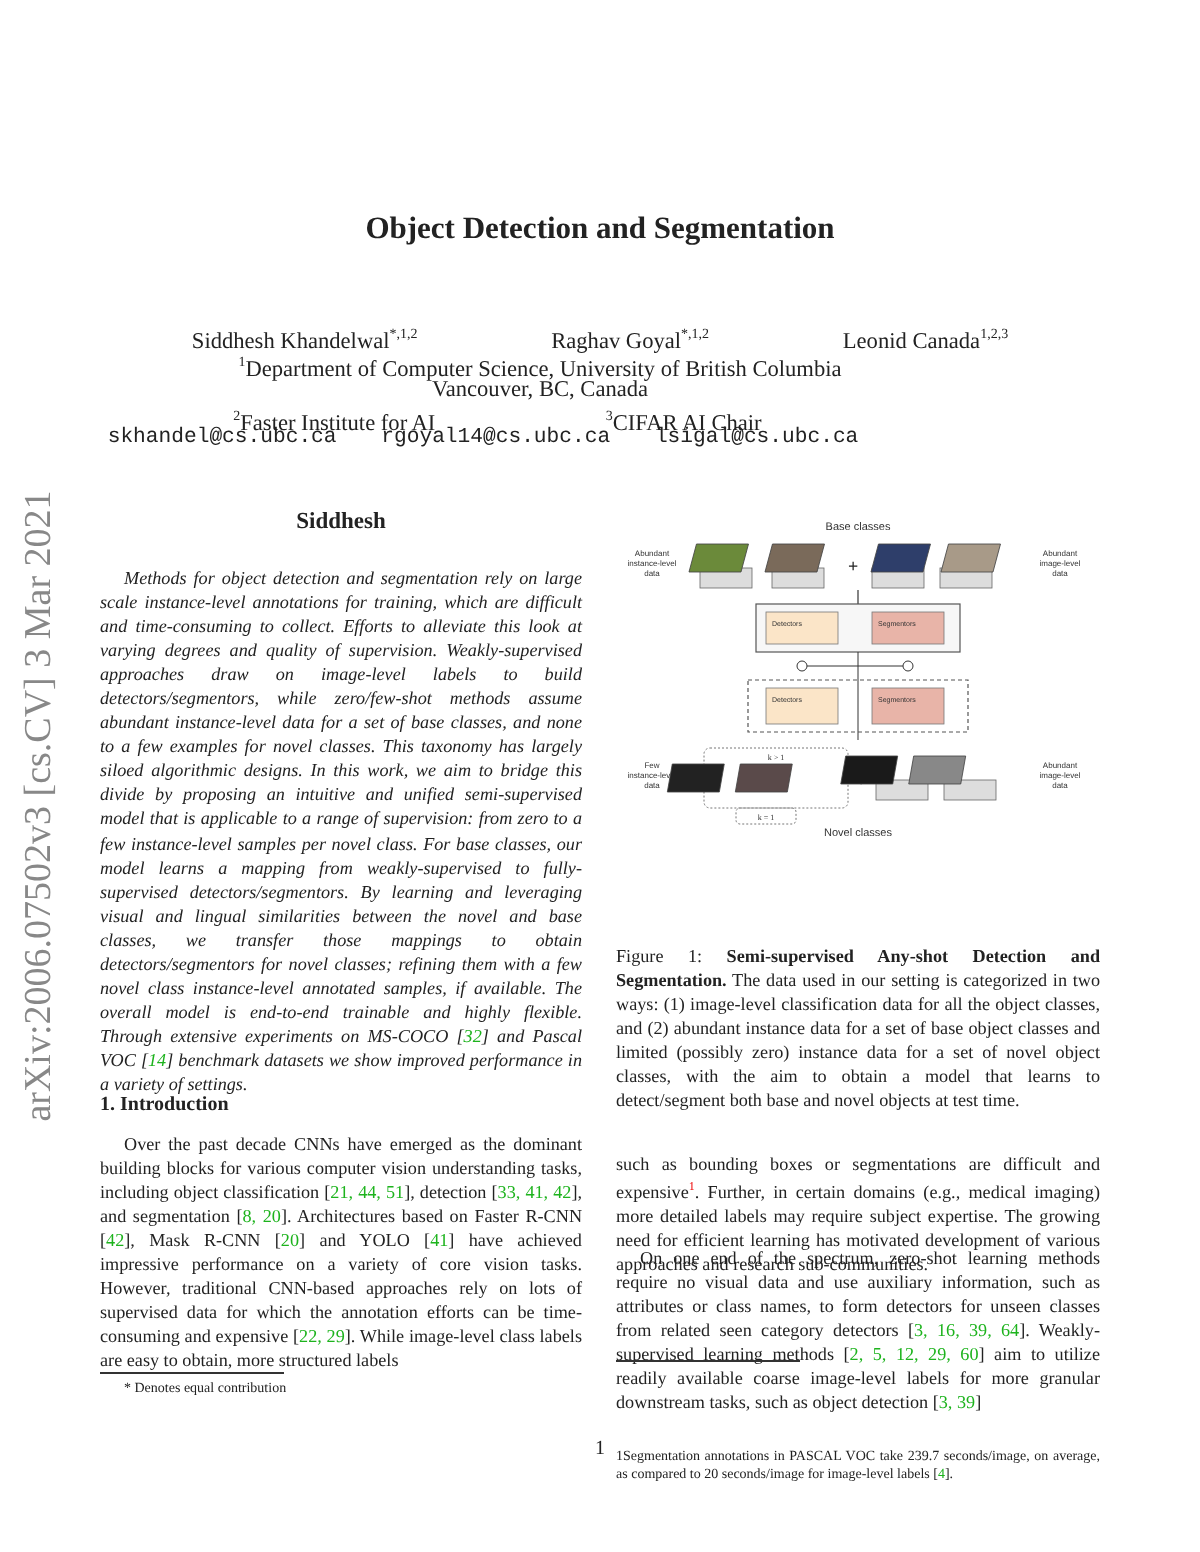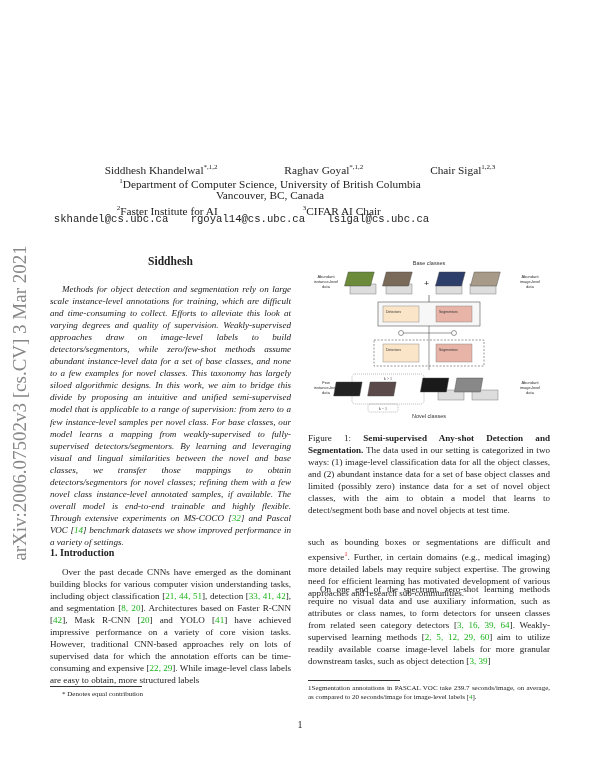--- a/index.html
+++ b/index.html
@@ -8,45 +8,46 @@
   .title { left:0; width:600px; top:105px; text-align:center; font-weight:bold; font-size:15.5px; line-height:19px; }
   .authors { left:0; width:600px; top:160px; text-align:center; font-size:11.3px; line-height:14px; }
   .authors .name { display:inline-block; margin:0 32px; }
   .authors sup { font-size:7px; }
   .aff { left:0; width:540px; text-align:center; font-size:11.3px; line-height:14px; }
   .emails { left:0; width:483px; top:213px; text-align:center; font-family:"Liberation Mono", monospace; font-size:10.6px; }
   .emails span { margin:0 8px; }
   .arxiv { left:-170px; top:392px; width:380px; transform:rotate(-90deg); transform-origin:center; font-family:"Liberation Serif", serif; font-size:19px; color:#888; white-space:nowrap; text-align:center; }
   .col { font-size:9.1px; line-height:12.05px; text-align:justify; }
   .left { left:50px; width:241px; }
-  .right { left:308px; width:242px; }
+  .right { left:308px; width:242px;margin-top:40px; }
   .h-abs { left:50px; width:241px; top:255px; text-align:center; font-weight:bold; font-size:11.5px; }
   .abstract { top:283px; font-style:italic; text-indent:12px; }
   .intro-h { left:50px; top:547px; font-weight:bold; font-size:10px; }
   .intro-p { top:566px; text-indent:12px; }
   .cite { color:#1db31d; }
   .fnref { color:#e00; font-size:6px; vertical-align:super; }
   .rule { height:1px; background:#333; }
   .fn { font-size:7px; line-height:9px; }
   .pageno { left:0; width:600px; top:719px; text-align:center; font-size:10px; }
   .fig { left:308px; top:258px; width:242px; height:162px; }
   .caption { top:432px; }
   .right-p1 { top:536px; }
   .right-p2 { top:583px; text-indent:12px; }
 </style>
 </head>
 <body>
 
 <div class="abs title">
+  <div>Object Detection and Segmentation</div>
 </div>
 
 <div class="abs authors">
   <span class="name"><span>Siddhesh Khandelwal</span><sup>*,1,2</sup></span>
   <span class="name"><span>Raghav Goyal</span><sup>*,1,2</sup></span>
-  <span class="name"><span>Chair Sigal</span><sup>1,2,3</sup></span>
+  <span class="name"><span>Leonid Canada</span><sup>1,2,3</sup></span>
 </div>
 <div class="abs aff" style="top:174px"><sup style="font-size:7px">1</sup><span>Department of Computer Science, University of British Columbia</span></div>
 <div class="abs aff" style="top:188px">Vancouver, BC, Canada</div>
 <div class="abs aff" style="top:201px">
   <span style="display:inline-block;width:180px;text-align:center"><sup style="font-size:7px">2</sup><span>Faster Institute for AI</span></span>
   <span style="display:inline-block;width:40px"></span>
   <span style="display:inline-block;width:160px;text-align:left"><sup style="font-size:7px">3</sup><span>CIFAR AI Chair</span></span>
 </div>
 <div class="abs emails">
   <span>skhandel@cs.ubc.ca</span>

